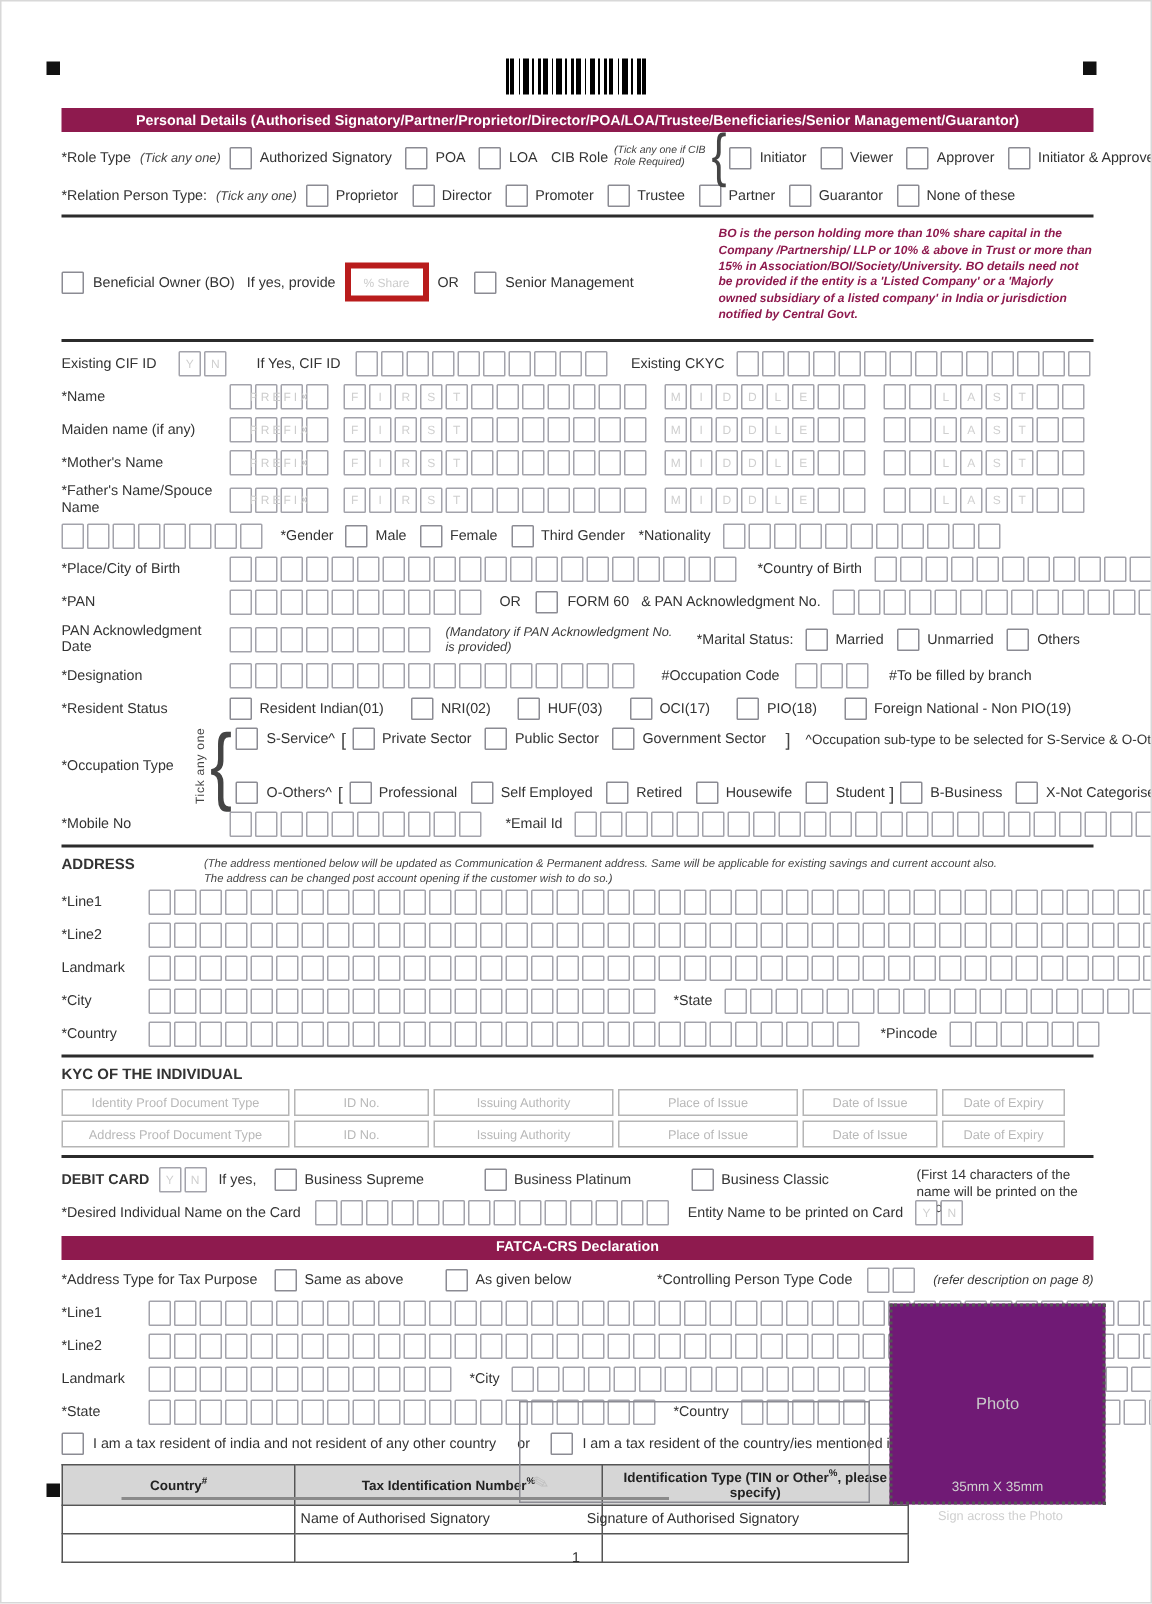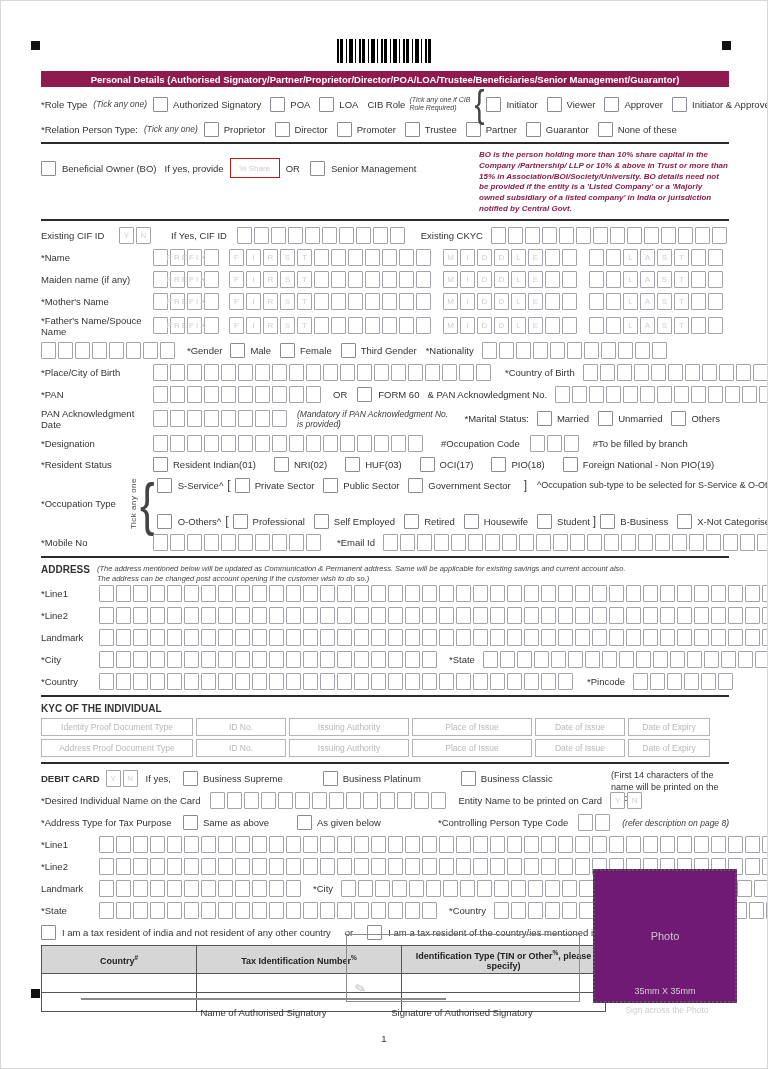--- a/index.html
+++ b/index.html
@@ -156,21 +156,21 @@
     </div>
 
     <hr class="rule-dark">
 
     <div class="two-col" style="margin-bottom:4px;">
       <div style="flex:1;">
         <div class="row" style="margin-top:8px;">
           <span class="cb" style="margin-right:6px;"></span>
           <span class="lbl">Beneficial Owner (BO)</span>
           <span class="lbl" style="margin-left:8px;">If yes, provide</span>
-          <span style="display:inline-block;width:48px;height:18px;border:1px solid #b91c1c;margin:0 6px;position:relative;">
+          <span style="display:inline-block;width:48px;height:18px;border:4px solid #b91c1c;margin:16px 6px;position:relative;">
             <span class="ghost-word" style="letter-spacing:0;">% Share</span>
           </span>
           <span class="lbl">OR</span>
           <span class="cb" style="margin:0 6px 0 10px;"></span>
           <span class="lbl">Senior Management</span>
         </div>
       </div>
       <div style="width:250px;flex-shrink:0;" class="note-maroon">BO is the person holding more than 10% share capital in the Company /Partnership/ LLP or 10% &amp; above in Trust or more than 15% in Association/BOI/Society/University. BO details need not be provided if the entity is a 'Listed Company' or a 'Majorly owned subsidiary of a listed company' in India or jurisdiction notified by Central Govt.</div>
     </div>
 
@@ -715,21 +715,21 @@
           <span class="cell"></span>
           <span class="cell"></span>
           <span class="cell"></span>
           <span class="cell"></span>
           <span class="cell"></span>
         </span>
     </div>
 
     <hr class="rule-dark">
 
-    <div class="row" style="align-items:flex-start;margin-bottom:2px;">
+    <div class="row" style="align-items:flex-start;margin-bottom:2px;gap:39px;">
       <span class="lbl b" style="width:56px;font-size:10px;">ADDRESS</span>
       <span style="font-size:7.5px;font-style:italic;color:#444;line-height:1.3;">
         <span>(The address mentioned below will be updated as Communication &amp; Permanent address. Same will be applicable for existing savings and current account also.</span><br><span>The address can be changed post account opening if the customer wish to do so.)</span>
       </span>
     </div>
     <div class="row">
       <span class="lbl" style="width:58px;">*Line1</span>
       <span class="cells">
           <span class="cell"></span>
           <span class="cell"></span>
@@ -1018,20 +1018,21 @@
           <span class="lbl">Entity Name to be printed on Card</span>
           <span class="cells" style="margin-left:8px;">
               <span class="cell">Y</span>
               <span class="cell">N</span>
             </span>
         </div>
       </div>
       <div style="width:118px;flex-shrink:0;font-size:9px;color:#333;line-height:1.25;">(First 14 characters of the name will be printed on the card)</div>
     </div>
 
+    <div class="bar">FATCA-CRS Declaration</div>
 
     <div class="row">
       <span class="lbl" style="width:142px;">*Address Type for Tax Purpose</span>
       <span style="display: inline-flex; align-items: center; flex-wrap: nowrap;">
           <span class="opt" style="margin-right: 28px;">
             <span class="cb"></span>
             <span class="opt-label">Same as above</span>
           </span>
           <span class="opt" style="margin-right: 28px;">
             <span class="cb"></span>

